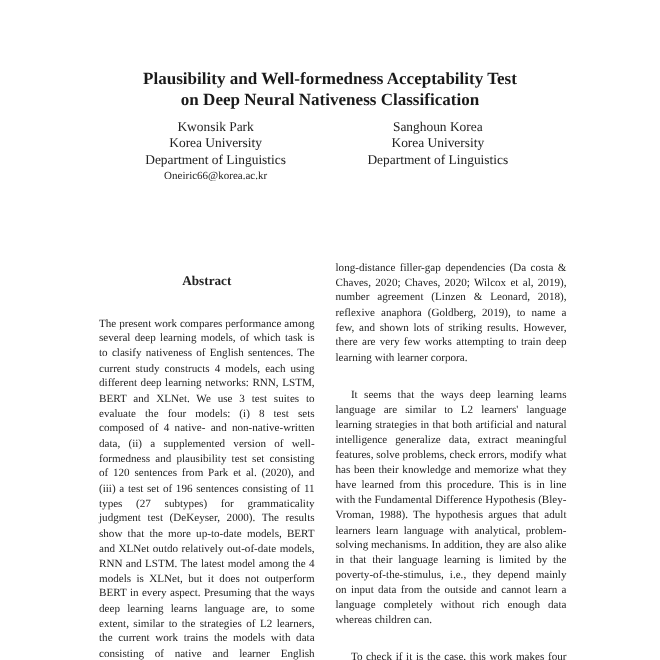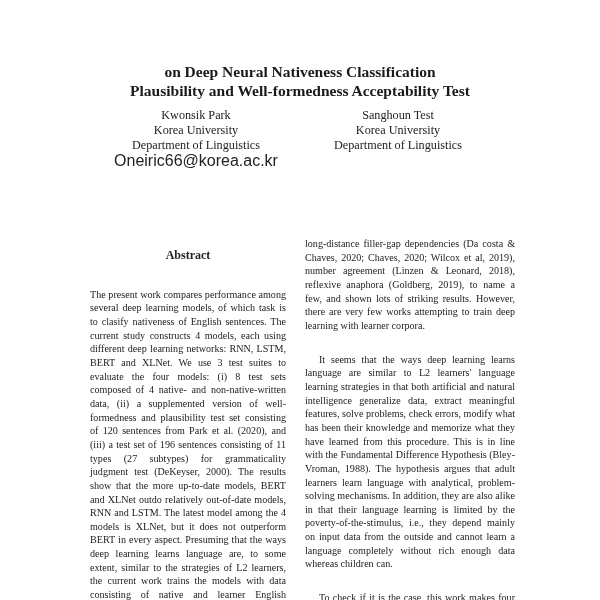--- a/index.html
+++ b/index.html
@@ -3,45 +3,45 @@
 <meta charset="utf-8">
 <style>
   html, body { margin: 0; padding: 0; background: #ffffff; }
   body { width: 600px; height: 600px; overflow: hidden; position: relative; font-family: "Liberation Serif", serif; color: #222; }
   .title { position: absolute; top: 62px; left: 0; width: 600px; text-align: center; font-weight: bold; font-size: 15.5px; line-height: 19px; color: #1a1a1a; }
   .authors { position: absolute; top: 108px; left: 0; width: 600px; }
   .author { position: absolute; top: 0; width: 220px; text-align: center; font-size: 12.2px; line-height: 15px; }
   .author.a1 { left: 86px; }
   .author.a2 { left: 288px; }
   .author .name { font-weight: normal; }
-  .author .email { font-family: Liberation Sans, sans-serif; font-size: 16px; }
+  .author .email { font-family: Liberation Serif, serif; font-size: 10px; }
   .col { position: absolute; font-size: 10.1px; line-height: 13.65px; text-align: justify; }
   .col.left { left: 90px; top: 249px; width: 196px; }
   .col.right { left: 305px; top: 237px; width: 210px; }
   .abstract-h { text-align: center; font-weight: bold; font-size: 12px; margin-bottom: 25px; }
   .col p { margin: 0; }
   .col p.indent { text-indent: 14px; margin-top: 20px; }
 </style>
 </head>
 <body>
 
 <div class="title">
+  <div>Plausibility and Well-formedness Acceptability Test</div>
   <div>on Deep Neural Nativeness Classification</div>
-  <div>Plausibility and Well-formedness Acceptability Test</div>
 </div>
 
 <div class="authors">
   <div class="author a1">
     <div class="name">Kwonsik Park</div>
     <div>Korea University</div>
     <div>Department of Linguistics</div>
     <div class="email">Oneiric66@korea.ac.kr</div>
   </div>
   <div class="author a2">
-    <div class="name">Sanghoun Test</div>
+    <div class="name">Sanghoun Korea</div>
     <div>Korea University</div>
     <div>Department of Linguistics</div>
   </div>
 </div>
 
 <div class="col left">
   <div class="abstract-h">Abstract</div>
   <p>The present work compares performance among several deep learning models, of which task is to clasify nativeness of English sentences. The current study constructs 4 models, each using different deep learning networks: RNN, LSTM, BERT and XLNet. We use 3 test suites to evaluate the four models: (i) 8 test sets composed of 4 native- and non-native-written data, (ii) a supplemented version of well-formedness and plausibility test set consisting of 120 sentences from Park et al. (2020), and (iii) a test set of 196 sentences consisting of 11 types (27 subtypes) for grammaticality judgment test (DeKeyser, 2000). The results show that the more up-to-date models, BERT and XLNet outdo relatively out-of-date models, RNN and LSTM. The latest model among the 4 models is XLNet, but it does not outperform BERT in every aspect. Presuming that the ways deep learning learns language are, to some extent, similar to the strategies of L2 learners, the current work trains the models with data consisting of native and learner English sentences to compare nativeness judgments between deep learning models and humans for investigating if it is the case. This paper concludes that there are few learnability problems shared by the two agents.</p>
 </div>
 

